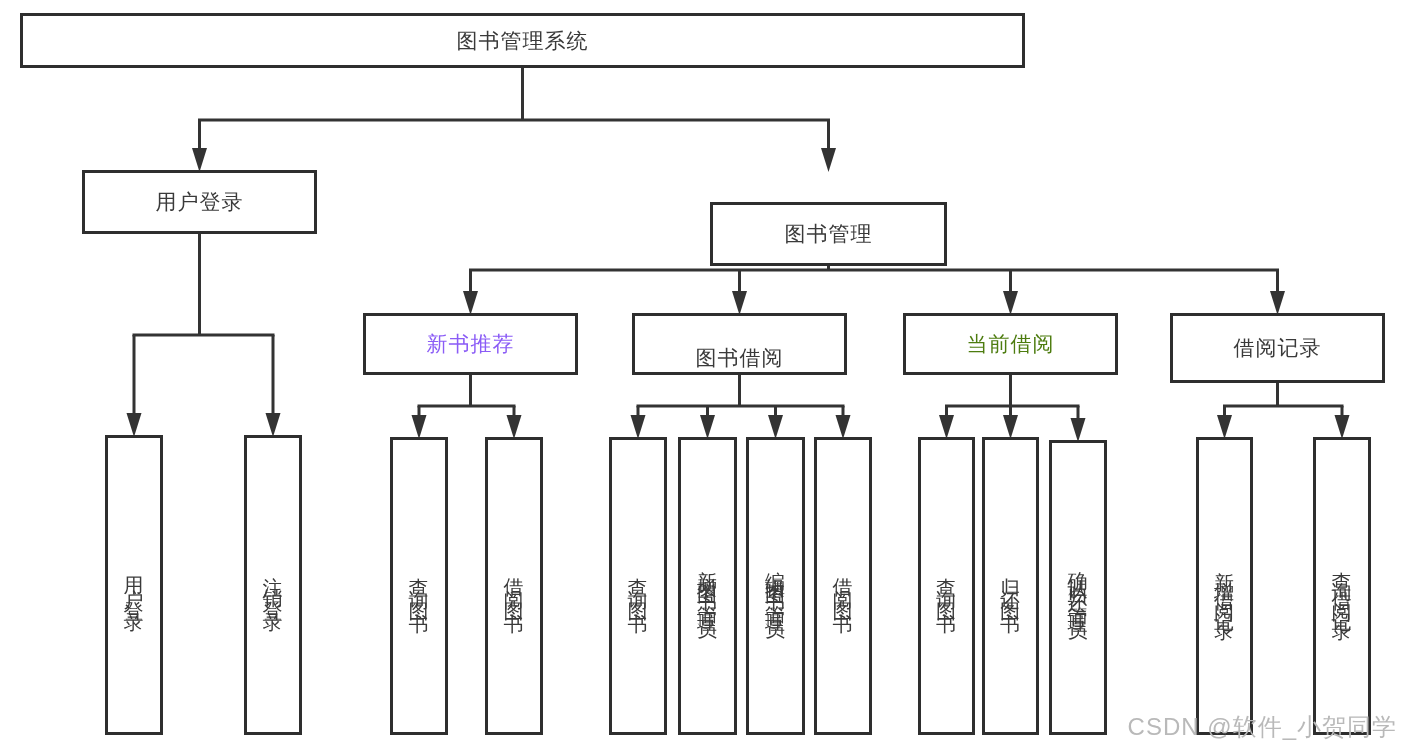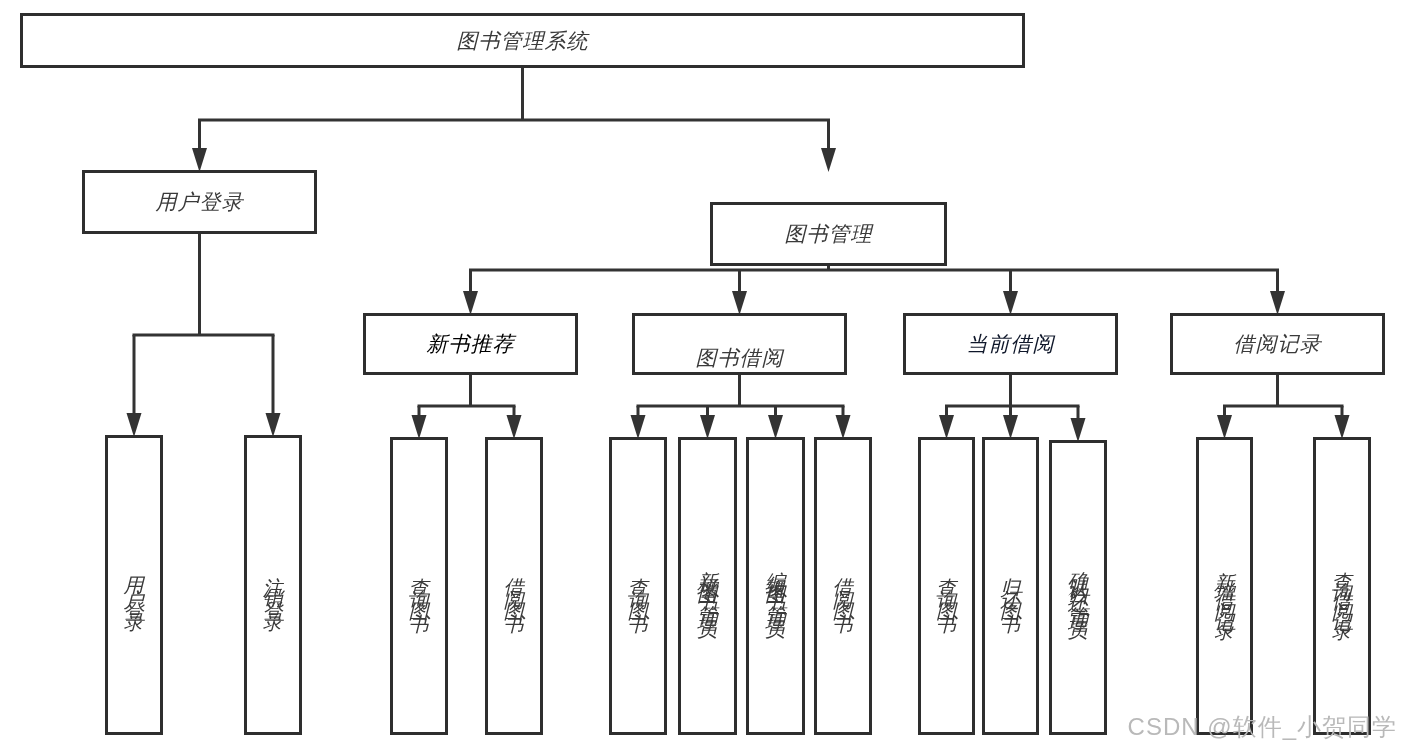--- a/index.html
+++ b/index.html
@@ -19,21 +19,20 @@
   }
   .node {
     position: absolute;
     box-sizing: border-box;
     background: #ffffff;
     border: 3px solid #2e2e2e;
     display: flex;
     align-items: center;
     justify-content: center;
     color: #3a3a3a;
-    font-style: italic;
   }
   .node.horiz .lbl {
     font-size: 21px;
     letter-spacing: 1px;
     white-space: nowrap;
   }
   .node.vert .lbl {
     writing-mode: vertical-rl;
     text-orientation: mixed;
     font-size: 20px;
@@ -111,30 +110,30 @@
 
   <div class="node horiz" style="left: 20px; top: 13px; width: 1005px; height: 55px; border-color: rgb(46, 46, 46); background: rgb(255, 255, 255); color: rgb(58, 58, 58);">
       <span class="lbl">图书管理系统</span>
     </div>
     <div class="node horiz" style="left: 82px; top: 170px; width: 235px; height: 64px; border-color: rgb(46, 46, 46); background: rgb(255, 255, 255); color: rgb(58, 58, 58);">
       <span class="lbl">用户登录</span>
     </div>
     <div class="node horiz" style="left: 710px; top: 170px; width: 237px; height: 64px; border-color: rgb(46, 46, 46); background: rgb(255, 255, 255); color: rgb(58, 58, 58); margin-top: 32px;">
       <span class="lbl">图书管理</span>
     </div>
-    <div class="node horiz" style="left: 363px; top: 313px; width: 215px; height: 62px; border-color: rgb(46, 46, 46); background: rgb(255, 255, 255); color: #000000;">
+    <div class="node horiz" style="left: 363px; top: 313px; width: 215px; height: 62px; border-color: rgb(46, 46, 46); background: rgb(255, 255, 255); color: #8b5cf6;">
       <span class="lbl">新书推荐</span>
     </div>
     <div class="node horiz" style="left: 632px; top: 313px; width: 215px; height: 62px; border-color: rgb(46, 46, 46); background: rgb(255, 255, 255); color: rgb(58, 58, 58); align-items: flex-end;">
       <span class="lbl">图书借阅</span>
     </div>
-    <div class="node horiz" style="left: 903px; top: 313px; width: 215px; height: 62px; border-color: rgb(46, 46, 46); background: rgb(255, 255, 255); color: #0f172a;">
+    <div class="node horiz" style="left: 903px; top: 313px; width: 215px; height: 62px; border-color: rgb(46, 46, 46); background: rgb(255, 255, 255); color: #4d7c0f;">
       <span class="lbl">当前借阅</span>
     </div>
-    <div class="node horiz" style="left: 1170px; top: 313px; width: 215px; height: 62px; border-color: rgb(46, 46, 46); background: rgb(255, 255, 255); color: rgb(58, 58, 58);">
+    <div class="node horiz" style="left: 1170px; top: 313px; width: 215px; height: 70px; border-color: rgb(46, 46, 46); background: rgb(255, 255, 255); color: rgb(58, 58, 58);">
       <span class="lbl">借阅记录</span>
     </div>
     <div class="node vert" style="left: 105px; top: 435px; width: 58px; height: 300px; border-color: rgb(46, 46, 46); background: rgb(255, 255, 255); color: rgb(58, 58, 58);">
       <span class="lbl" style="letter-spacing: 12px;">用户登录</span>
     </div>
     <div class="node vert" style="left: 244px; top: 435px; width: 58px; height: 300px; border-color: rgb(46, 46, 46); background: rgb(255, 255, 255); color: rgb(58, 58, 58);">
       <span class="lbl" style="letter-spacing: 12px;">注销登录</span>
     </div>
     <div class="node vert" style="left: 390px; top: 437px; width: 58px; height: 298px; border-color: rgb(46, 46, 46); background: rgb(255, 255, 255); color: rgb(58, 58, 58);">
       <span class="lbl" style="letter-spacing: 12px;">查询图书</span>

